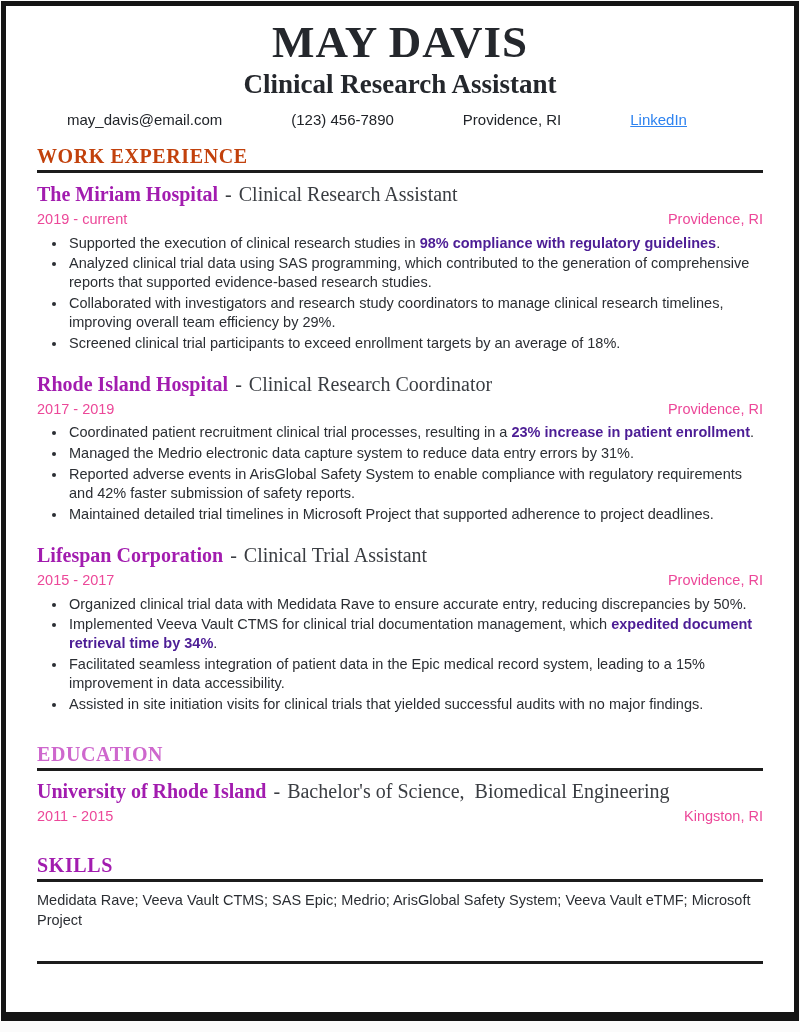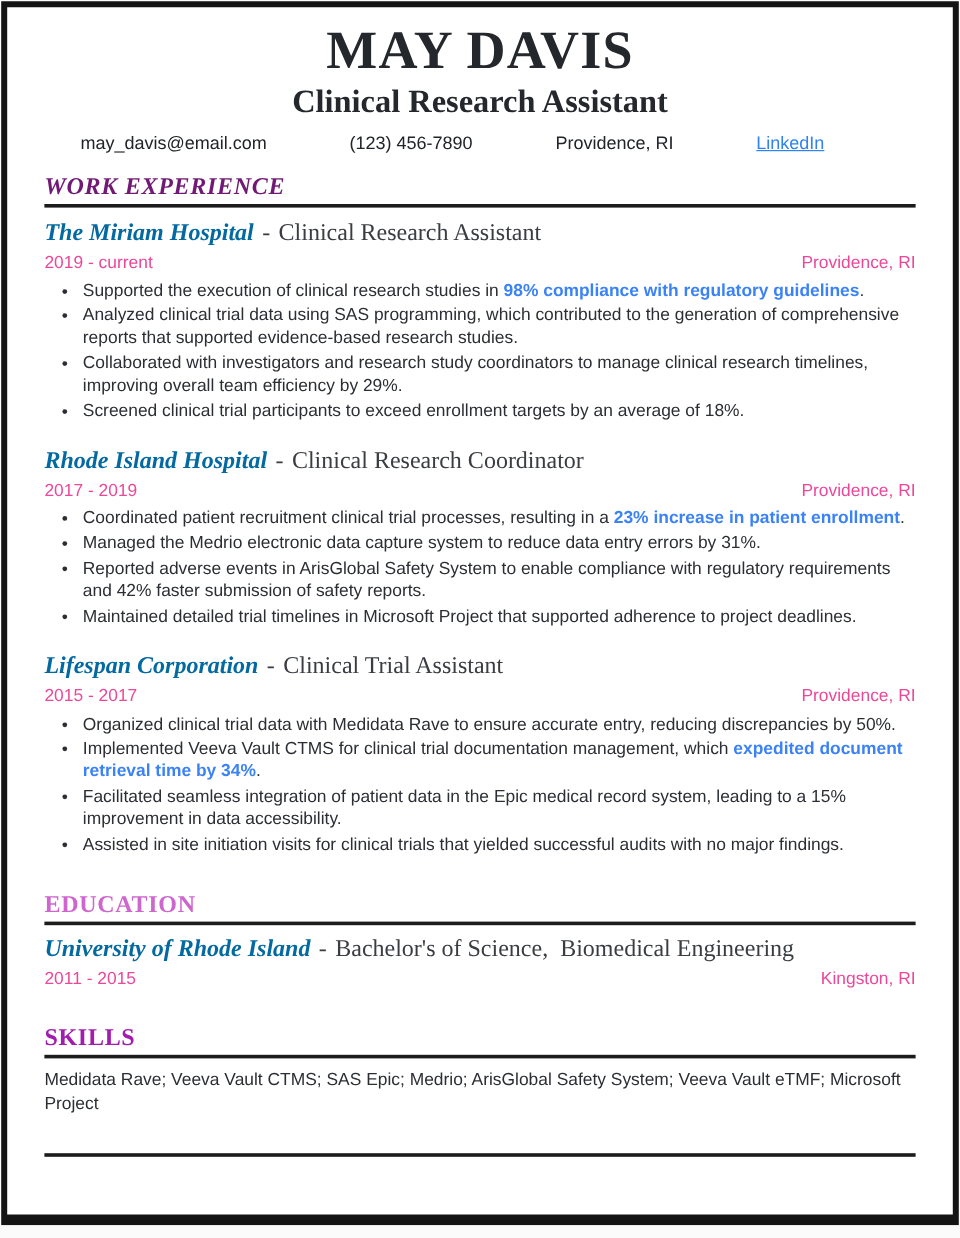--- a/index.html
+++ b/index.html
@@ -37,34 +37,34 @@
   }
   .rule{height:3px;background:#1c1c1c;margin-top:4px;}
 
   
   .job{margin-top:19px;}
   .job.first{margin-top:9px;}
   .entry-title{
     font-family:"Liberation Serif",serif;font-weight:400;
     font-size:20px;line-height:1.25;color:#3a3d42;margin:8px 0 0;
   }
-  .entry-title .org{font-weight:700;color:#0369a1;font-style:italic;}
+  .entry-title .org{font-weight:700;color:#a21caf;}
   .entry-title .dash{padding:0 7px;color:#3a3d42;}
   .entry-title .role{white-space:pre-wrap;}
   .meta{
     display:flex;justify-content:space-between;
     font-size:14.5px;line-height:1.3;color:#ec4899;margin-top:3px;
   }
 
   ul.bullets{
     margin:5px 0 0;padding:0 0 0 30px;
     font-size:14.5px;line-height:1.3;color:#2b2e33;
   }
   ul.bullets li{margin:0 0 2px;padding-left:2px;}
-  ul.bullets b{font-weight:700;color:#3b82f6;}
+  ul.bullets b{font-weight:700;color:#4c1d95;}
 
   .skills-text{
     font-size:14.5px;line-height:1.35;color:#2b2e33;margin:9px 0 4px;
   }
 </style>
 </head>
 <body>
 
 <div class="page">
   <div class="content">
@@ -74,21 +74,21 @@
       <h2 class="subtitle">Clinical Research Assistant</h2>
       <div class="contact">
         <span>may_davis@email.com</span>
         <span>(123) 456-7890</span>
         <span>Providence, RI</span>
         <a href="#" class="contact-link" style="color: rgb(46, 131, 240); text-align: center;">LinkedIn</a>
       </div>
     </header>
 
     <section class="section first">
-      <h2 class="sec accent" style="color: #701a75; font-style: italic;">WORK EXPERIENCE</h2>
+      <h2 class="sec accent" style="color: #c2410c;">WORK EXPERIENCE</h2>
       <div class="rule" style="background: rgb(28, 28, 28);"></div>
       <div id="jobs">
   <article class="job first">
     <h3 class="entry-title">
       <span class="org">The Miriam Hospital</span><span class="dash">-</span><span class="role">Clinical Research Assistant</span>
     </h3>
     <div class="meta">
       <span>2019 - current</span>
       <span>Providence, RI</span>
     </div>

